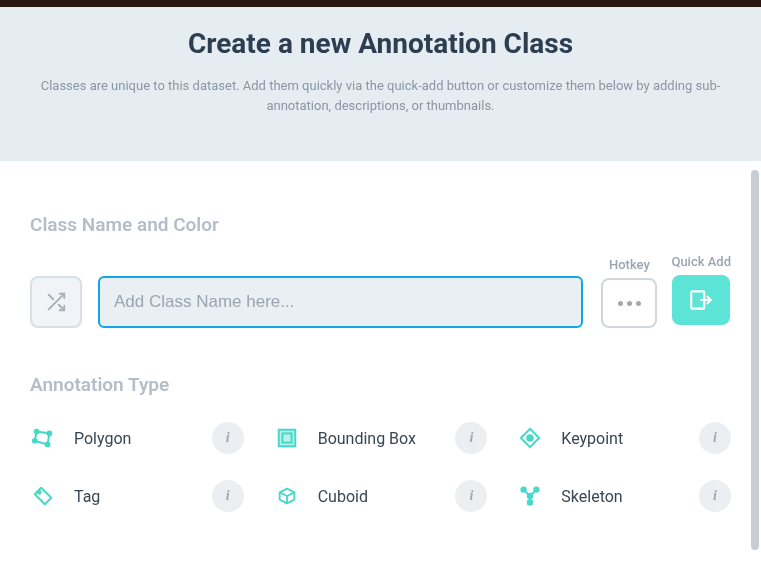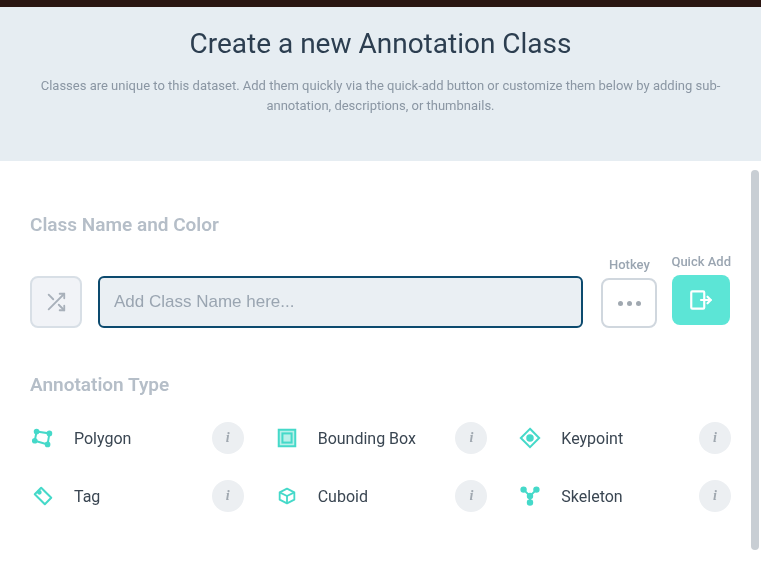--- a/index.html
+++ b/index.html
@@ -20,21 +20,21 @@
       background: #2a1612;
       width: 100%;
     }
     .header {
       background: #e6edf2;
       padding: 20px 40px 30px;
       text-align: center;
     }
     .title {
       font-size: 28px;
-      font-weight: 400;
+      font-weight: 700;
       color: #2c3e50;
       margin-bottom: 12px;
     }
     .subtitle {
       font-size: 13px;
       color: #8a96a3;
       line-height: 1.5;
       max-width: 680px;
       margin: 16px auto;
     }
@@ -71,21 +71,21 @@
       justify-content: center;
       cursor: pointer;
     }
     .shuffle-icon {
       width: 22px;
       height: 22px;
     }
     .name-input {
       flex: 1;
       height: 52px;
-      border: 2px solid #0c4a6e;
+      border: 2px solid #0ea5e9;
       border-radius: 6px;
       background: #eaeff3;
       padding: 0 14px;
       font-size: 17px;
       color: #555;
       outline: none;
     }
     .name-input::placeholder {
       color: #9aa5b1;
     }

